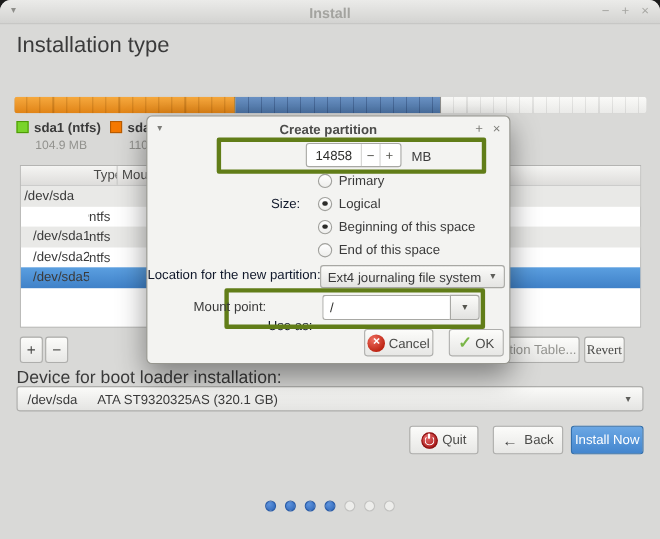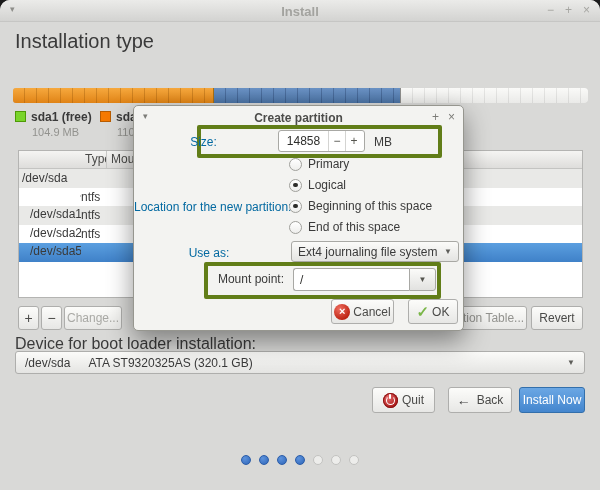--- a/index.html
+++ b/index.html
@@ -54,21 +54,21 @@
 
   
   .btn{position:absolute;height:24px;background:linear-gradient(#fcfcfa,#e7e7e5);
     border:1px solid #aeaeac;border-radius:3px;font-size:12px;color:#4a4a48;
     display:flex;align-items:center;justify-content:center;cursor:default;}
   .btn.disabled{color:#a9a9a5;}
   #btn-add{left:18px;top:306px;width:21px;font-size:14px;}
   #btn-remove{left:41px;top:306px;width:21px;font-size:14px;}
   #btn-change{left:64px;top:306px;width:58px;}
   #btn-newtable{left:408px;top:306px;width:119px;color:#93938f;}
-  #btn-revert{left:531px;top:306px;width:52px;}
+  #btn-revert{left:531px;top:306px;width:37px;font-family:Liberation Serif, serif;}
 
   .boot-label{position:absolute;left:15px;top:335px;font-size:16px;color:#3a3a3a;}
   .boot-select{position:absolute;left:15px;top:351px;width:570px;height:23px;
     background:linear-gradient(#fbfbf9,#e4e4e2);border:1px solid #aeaeac;border-radius:3px;
     display:flex;align-items:center;font-size:12px;color:#3a3a3a;padding:0 9px;}
   .boot-desc{margin-left:18px;}
   .sel-arrow{margin-left:auto;font-size:8px;color:#5e5e5a;}
 
   #btn-quit{left:372px;top:387px;width:63px;height:26px;}
   #btn-back{left:448px;top:387px;width:64px;height:26px;}
@@ -95,21 +95,21 @@
   .dlg-menu{position:absolute;left:9px;top:5px;font-size:9px;color:#7c7c78;}
   .dlg-title{position:absolute;left:0;right:0;top:5px;text-align:center;font-size:12px;
     font-weight:bold;color:#4c4c4a;}
   .dlg-plus{position:absolute;right:24px;top:4px;font-size:12px;color:#7c7c78;}
   .dlg-close{position:absolute;right:8px;top:4px;font-size:12px;color:#7c7c78;}
 
   .hl{position:absolute;border:4px solid #617d18;border-radius:2px;}
   .hl-size{left:63px;top:19px;width:245px;height:33px;}
   .hl-mount{left:70px;top:156px;width:237px;height:37px;}
 
-  .rlabel{position:absolute;left:0;text-align:center;font-size:12px;color:#0369a1;white-space:nowrap;}
+  .rlabel{position:absolute;left:0;text-align:right;font-size:12px;color:#0f172a;white-space:nowrap;margin-top:43px;}
   .lbl-size{width:139px;top:29px;}
   .lbl-type{width:150px;top:52px;}
   .lbl-loc{width:150px;top:94px;}
   .lbl-useas{width:150px;top:140px;}
 
   .spin{position:absolute;left:144px;top:24px;width:87px;height:22px;background:#fff;
     border:1px solid #a8a8a4;border-radius:3px;display:flex;font-size:12px;color:#2e2e2c;}
   .spin-val{width:49px;display:flex;align-items:center;justify-content:center;}
   .spin-btn{width:17px;border-left:1px solid #d4d4d2;display:flex;align-items:center;
     justify-content:center;color:#55554f;}
@@ -118,21 +118,21 @@
   .radio-row{position:absolute;left:155px;display:flex;align-items:center;font-size:12px;color:#3a3a3a;white-space:nowrap;}
   .radio{width:13px;height:13px;border-radius:50%;border:1px solid #a0a09c;
     background:linear-gradient(#ffffff,#eeeeec);margin-right:6px;position:relative;flex:0 0 13px;}
   .radio.checked::after{content:"";position:absolute;left:3.3px;top:3.3px;width:4.5px;height:4.5px;
     border-radius:50%;background:#2c2c2a;}
 
   .dlg-select{position:absolute;left:157px;top:135px;width:168px;height:21px;
     background:linear-gradient(#fbfbf9,#e4e4e2);border:1px solid #a8a8a4;border-radius:3px;
     display:flex;align-items:center;font-size:12px;color:#3a3a3a;padding:0 6px;white-space:nowrap;}
 
-  .mount-label{position:absolute;left:0;width:150px;text-align:right;top:166px;font-size:12px;color:#3a3a3a;}
+  .mount-label{position:absolute;left:0;width:150px;text-align:center;top:166px;font-size:12px;color:#3a3a3a;}
   .mount-combo{position:absolute;left:159px;top:162px;width:143px;height:23px;display:flex;}
   .mount-input{flex:1;background:#fff;border:1px solid #a8a8a4;border-right:none;
     border-radius:3px 0 0 3px;font-size:12px;color:#2e2e2c;display:flex;align-items:center;padding-left:6px;}
   .mount-arrow-btn{width:27px;background:linear-gradient(#fbfbf9,#e2e2e0);border:1px solid #a8a8a4;
     border-radius:0 3px 3px 0;display:flex;align-items:center;justify-content:center;
     font-size:8px;color:#55554f;}
 
   .dlg-btn{position:absolute;height:25px;background:linear-gradient(#fcfcfa,#e7e7e5);
     border:1px solid #aeaeac;border-radius:3px;font-size:12px;color:#4a4a48;
     display:flex;align-items:center;justify-content:center;}
@@ -160,21 +160,21 @@
 
   <div class="heading">Installation type</div>
 
   <div class="disk-bar">
     <div class="seg seg-orange" style="width:35%"></div>
     <div class="seg seg-blue" style="width:32.5%"></div>
     <div class="seg seg-free" style="flex:1"></div>
   </div>
 
   <div class="legend-item li-1">
-    <span class="swatch sw-green"></span><span class="legend-label">sda1 (free)</span>
+    <span class="swatch sw-green"></span><span class="legend-label">sda1 (ntfs)</span>
     <span class="legend-size">104.9 MB</span>
   </div>
   <div class="legend-item li-2">
     <span class="swatch sw-orange"></span><span class="legend-label">sda2 (ntfs)</span>
     <span class="legend-size">110.1 GB</span>
   </div>
 
   <div class="ptable">
     <div class="thead">
       <div class="th th-device">Device</div>
@@ -198,21 +198,20 @@
       <div class="cell-type">ntfs</div>
     </div>
     <div class="trow sel">
       <div class="cell-device child">free space</div>
       <div class="cell-type"></div>
     </div>
   </div>
 
   <div class="btn" id="btn-add">+</div>
   <div class="btn" id="btn-remove">−</div>
-  <div class="btn disabled" id="btn-change">Change...</div>
   <div class="btn" id="btn-newtable">New Partition Table...</div>
   <div class="btn" id="btn-revert">Revert</div>
 
   <div class="boot-label">Device for boot loader installation:</div>
   <div class="boot-select">
     <span>/dev/sda</span>
     <span class="boot-desc">ATA ST9320325AS (320.1 GB)</span>
     <span class="sel-arrow">▼</span>
   </div>
 

